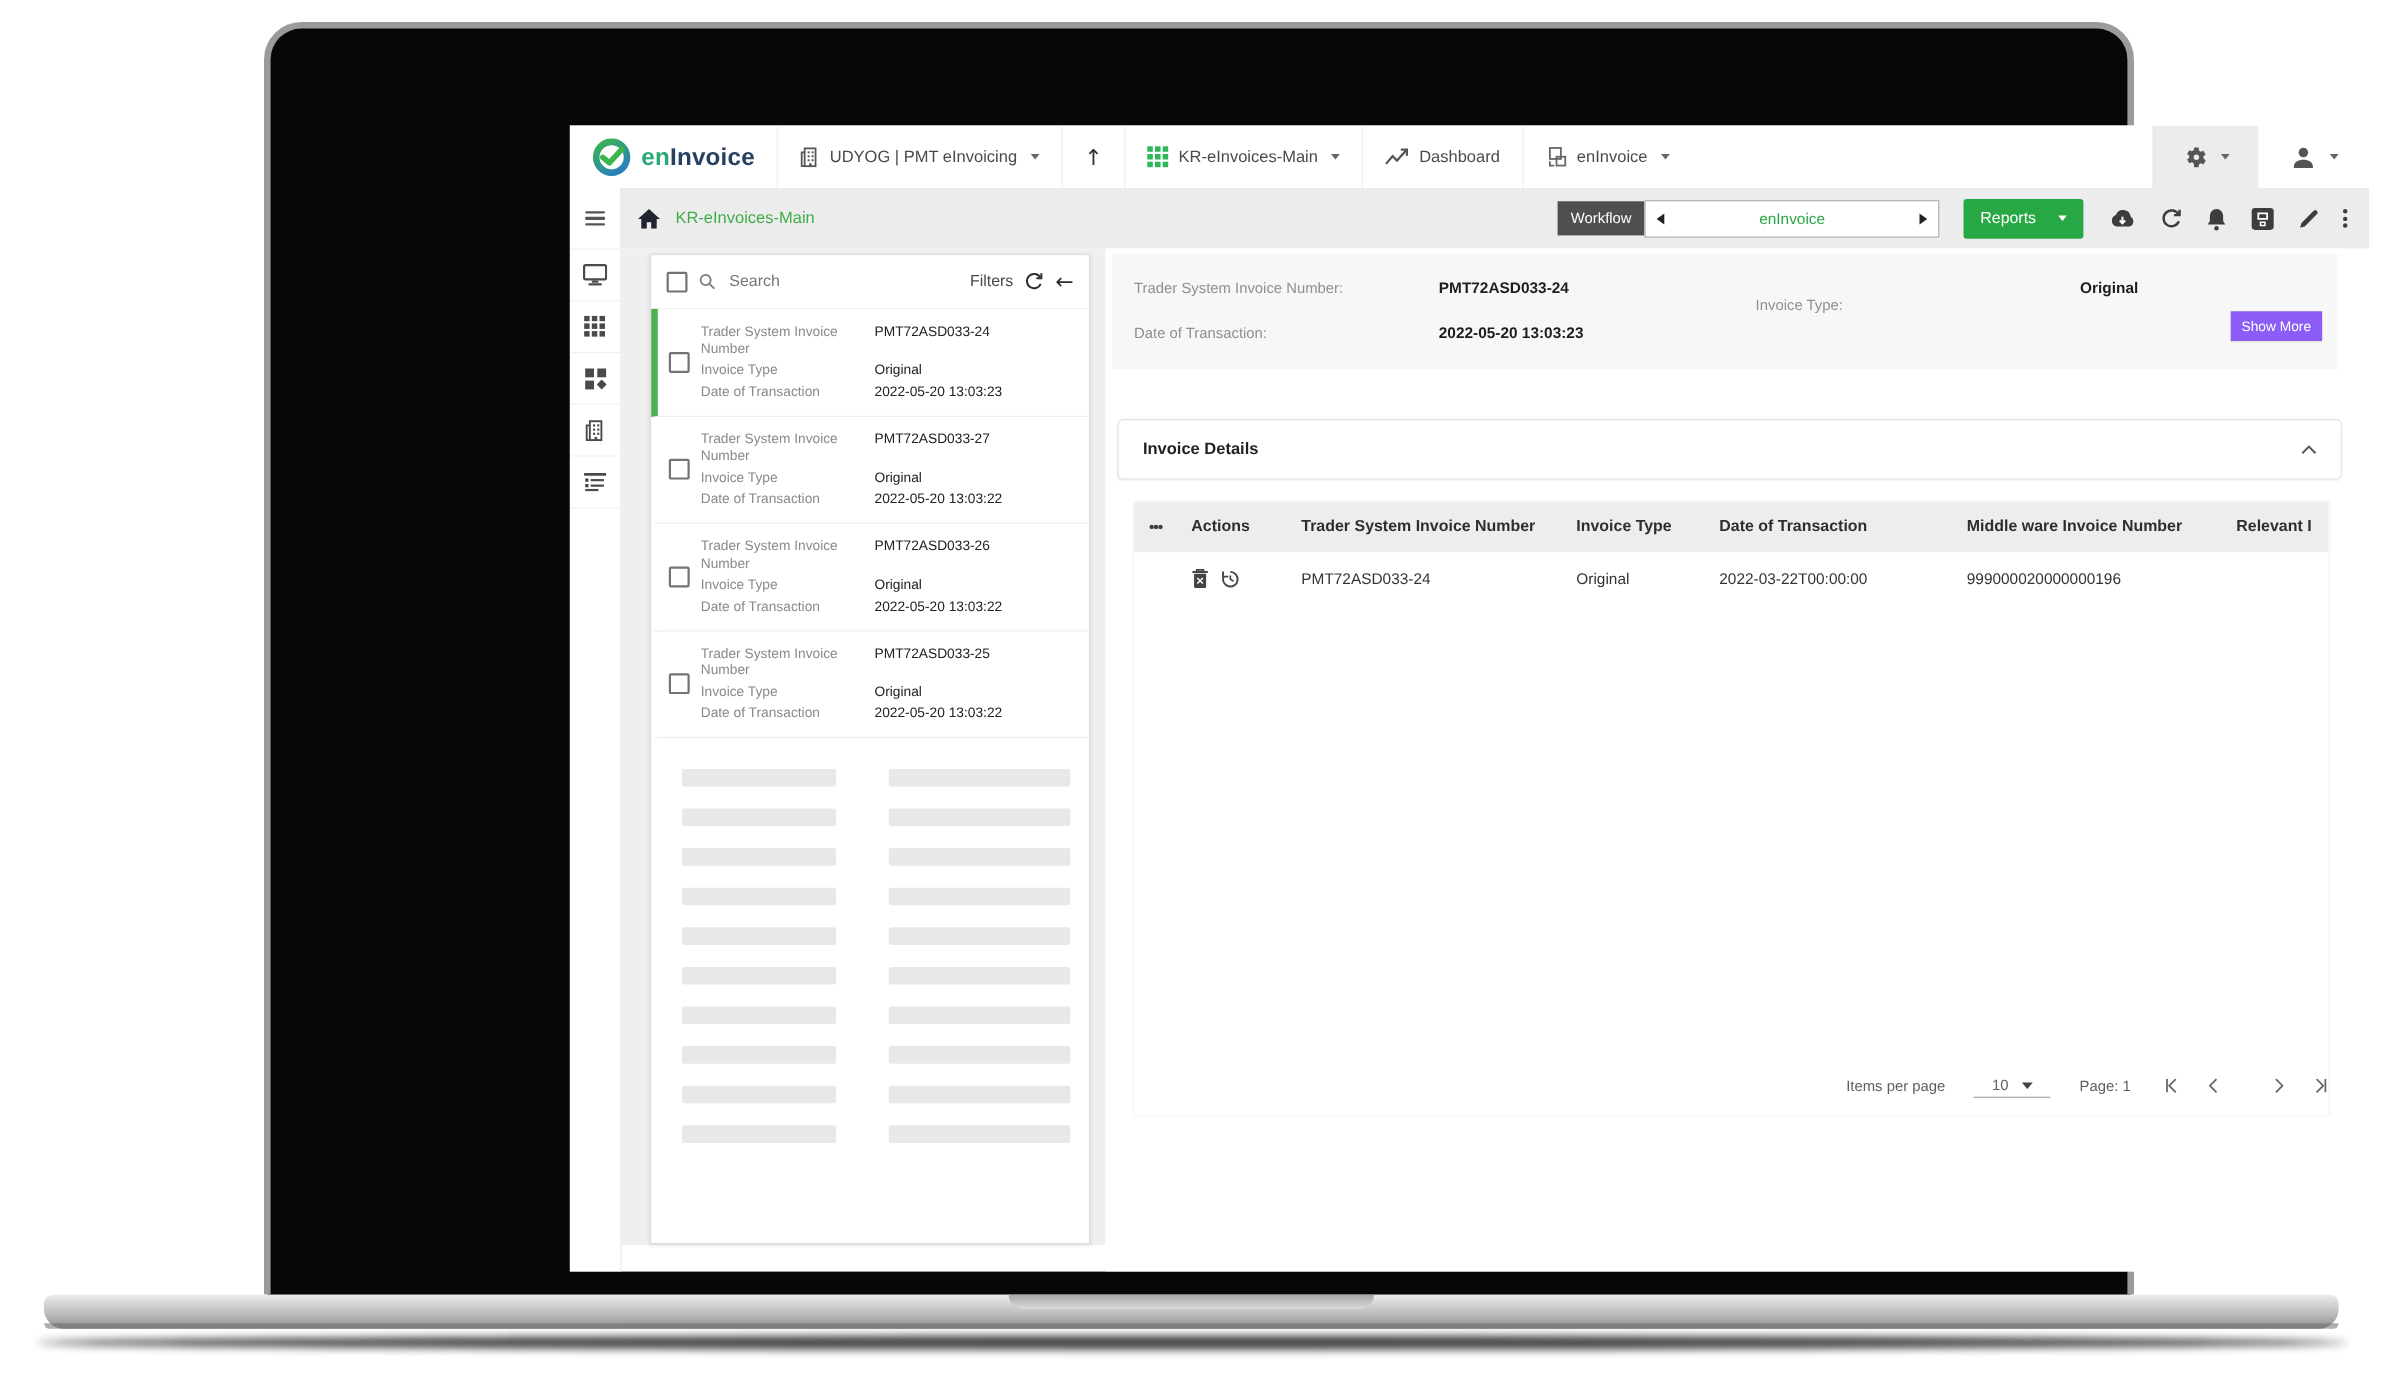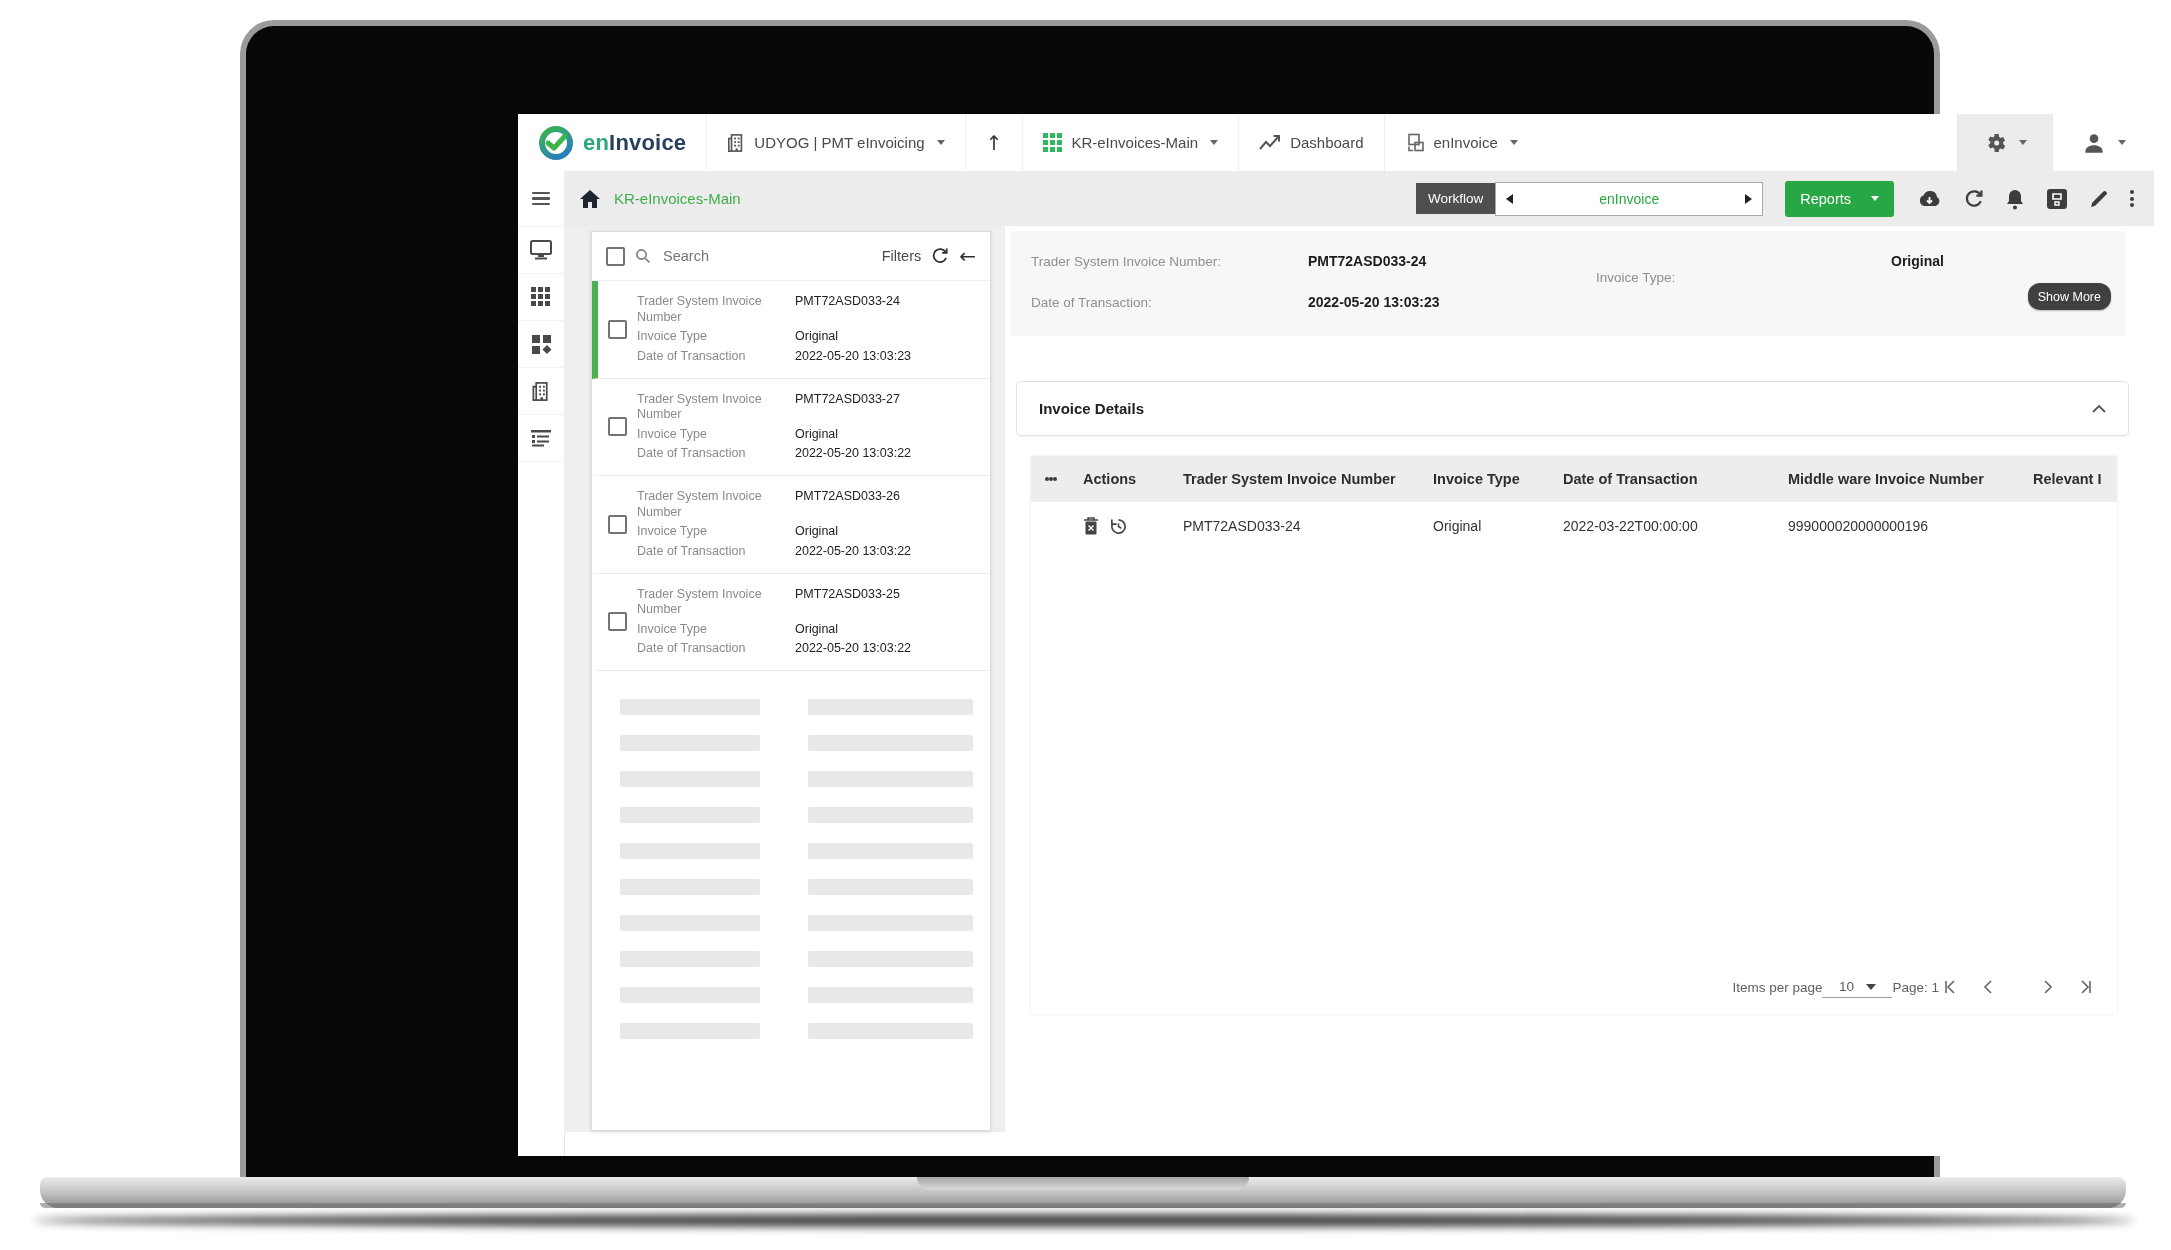--- a/index.html
+++ b/index.html
@@ -88,37 +88,37 @@
   .lskel-area{padding:28px 0 0 28px}
   .lskel-row{display:flex;gap:48px;margin-bottom:20px}
   .lskel-row .skel{height:16px}
   .skel{background:#e8e8e8;border-radius:2px}
 
   
   .main{position:absolute;top:112px;left:487px;right:0;bottom:0;background:#fff}
   .detail-strip{position:absolute;left:6px;top:5px;width:1114px;height:105px;background:#f7f7f7}
   .dl{position:absolute;color:#8f8f8f;font-size:13.5px;white-space:nowrap}
   .dv{position:absolute;color:#1d1d1d;font-weight:bold;font-size:14px;white-space:nowrap}
-  .show-more{position:absolute;right:14px;top:52px;height:27px;background:#404040;color:#fff;border:0;
-    border-radius:12px;font-size:12.5px;padding:0 10px;font-family:inherit;box-shadow:0 1px 2px rgba(0,0,0,.25)}
+  .show-more{position:absolute;right:14px;top:52px;height:27px;background:#8b5cf6;color:#fff;border:0;
+    border-radius:0;font-size:12.5px;padding:0 10px;font-family:inherit;box-shadow:0 1px 2px rgba(0,0,0,.25)}
   .details-card{position:absolute;left:11px;top:155px;width:1113px;height:55px;background:#fff;
     border:1px solid #e2e2e2;border-radius:5px;box-shadow:0 1px 2px rgba(0,0,0,.06);
     display:flex;align-items:center;justify-content:space-between;padding:0 22px;box-sizing:border-box}
   .details-title{font-weight:bold;font-size:15px;color:#222}
   .table-card{position:absolute;left:26px;top:230px;width:1086px;height:558px;background:#fff;
     box-shadow:0 0 3px rgba(0,0,0,.10);overflow:hidden}
   .t-grid{display:grid;grid-template-columns:40px 100px 250px 130px 225px 245px 96px;align-items:center}
   .tc{padding-left:12px;white-space:nowrap;overflow:hidden}
   .t-head{height:46px;background:#ededed;font-weight:bold;color:#2e2e2e;font-size:14.5px}
   .t-head .kcell{display:flex;justify-content:center}
   .t-row{height:48px;font-size:14px;color:#333}
   .t-actions{display:flex;align-items:center;gap:10px;padding-left:12px}
   .t-skel-row{height:38px}
   .t-skel-row .skel{height:18px;margin-left:12px}
-  .pager{position:absolute;right:24px;bottom:16px;display:flex;align-items:center;
+  .pager{position:absolute;right:0;bottom:16px;display:flex;align-items:center;gap:26px;
     color:#5f5f5f;font-size:13.5px}
   .ipp{display:flex;align-items:center;justify-content:center;gap:12px;border-bottom:1px solid #9e9e9e;
     padding:3px 6px;min-width:58px}
   .caret-d{width:0;height:0;border-left:5px solid transparent;border-right:5px solid transparent;
     border-top:6px solid #444}
   .pgnav{display:flex;align-items:center;gap:24px;margin-left:4px}
 </style>
 </head>
 <body>
 

